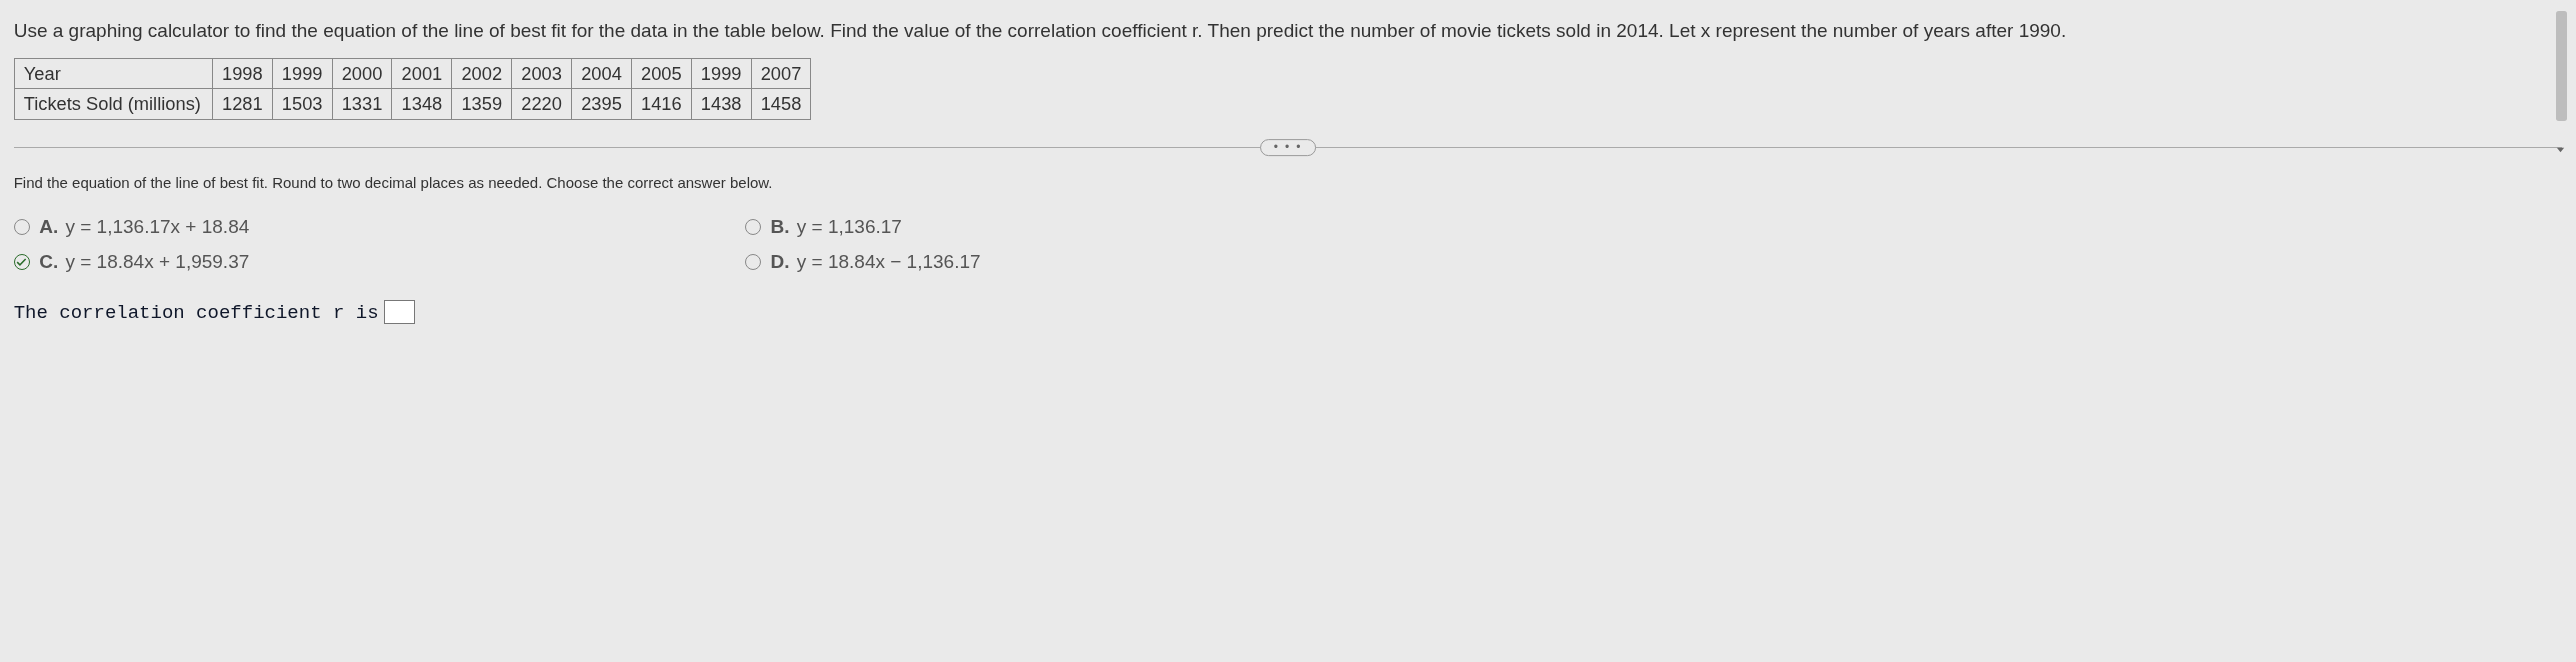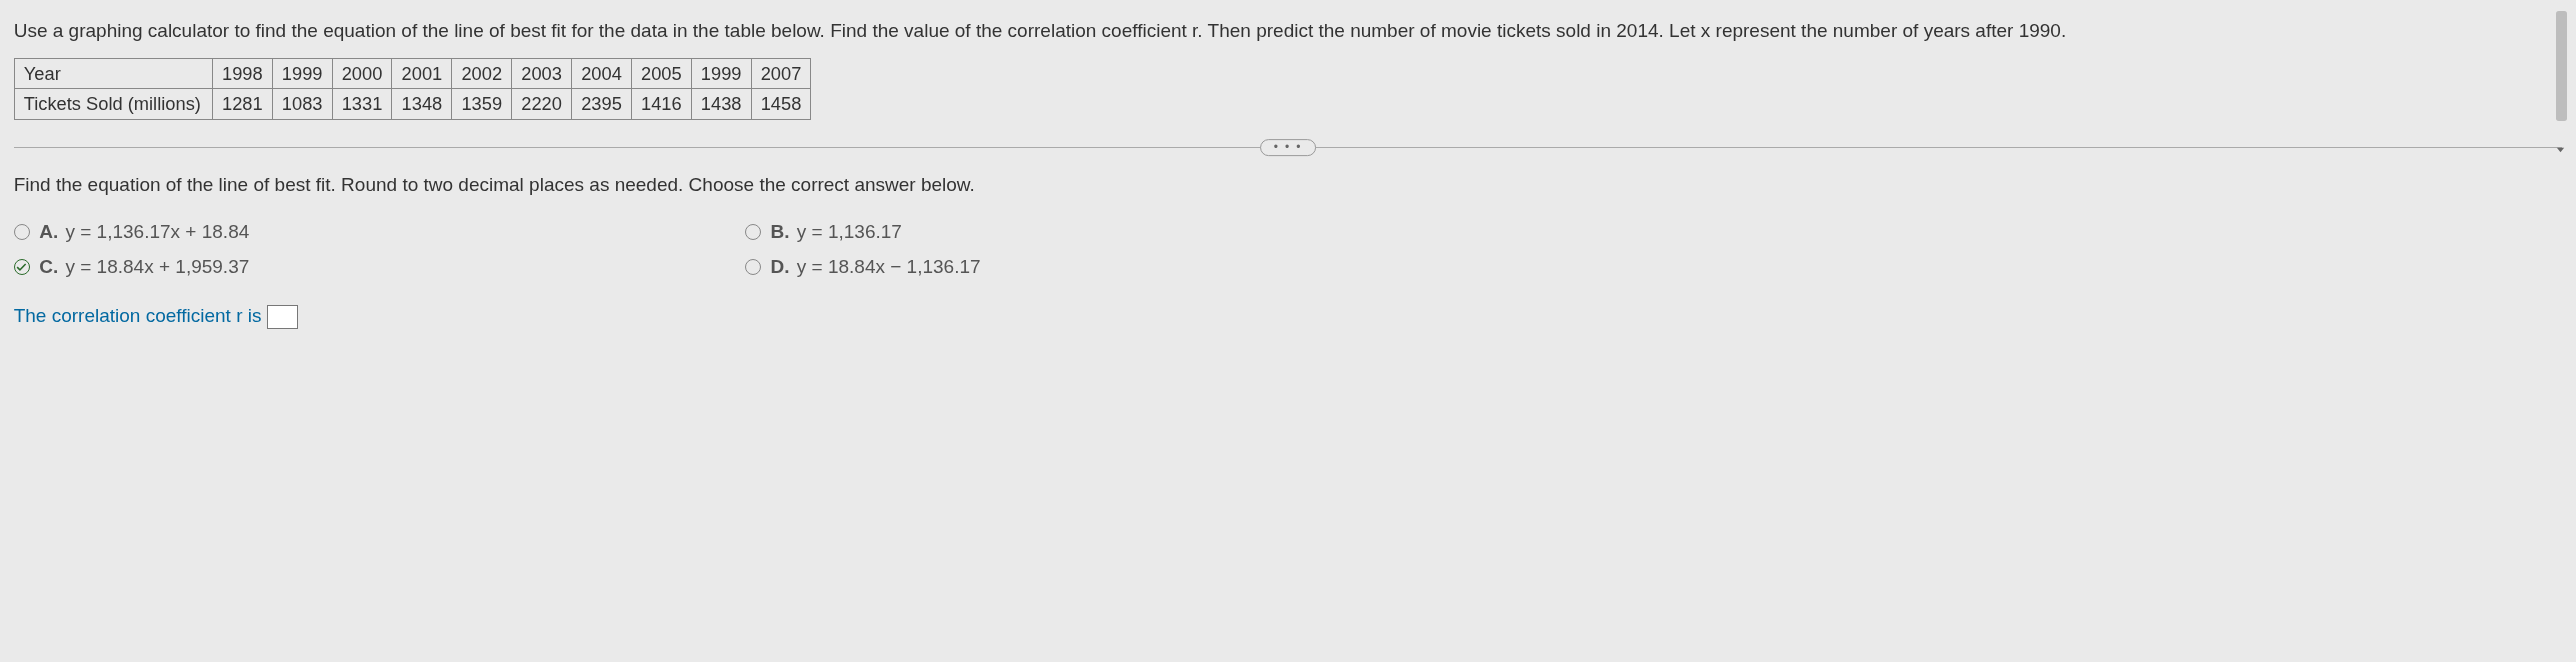--- a/index.html
+++ b/index.html
@@ -62,21 +62,21 @@
       background: #eaeaea;
       border: 0.9px solid #999;
       border-radius: 11px;
       padding: 0.9px 12.8px;
       font-size: 12px;
       color: #666;
       letter-spacing: 1.8px;
       cursor: pointer;
     }
     .instruction {
-      font-size: 19px;
+      font-size: 15px;
       color: #333;
       margin-bottom: 25.6px;
     }
     .options-grid {
       display: grid;
       grid-template-columns: 713px 713px;
       row-gap: 12.8px;
       column-gap: 18.3px;
       margin-bottom: 27.4px;
     }
@@ -109,24 +109,25 @@
       display: none;
       width: 12.8px;
       height: 12.8px;
     }
     .option-label {
       font-weight: bold;
       margin-right: 7.3px;
     }
     .corr-line {
       font-size: 19px;
-      color: #0369a1;
+      color: #0f172a;
       display: flex;
-      align-items: flex-start;
+      align-items: flex-end;
       gap: 5.5px;
+      font-family: Liberation Mono, monospace;
     }
     .input-box {
       width: 31px;
       height: 24px;
       border: 0.9px solid #777;
       background: #fff;
       display: inline-block;
     }
     .scrollbar {
       position: absolute;
@@ -177,21 +178,21 @@
       <td>2002</td>
       <td>2003</td>
       <td>2004</td>
       <td>2005</td>
       <td>1999</td>
       <td>2007</td>
     </tr>
     <tr>
       <td class="row-label">Tickets Sold (millions)</td>
       <td>1281</td>
-      <td>1083</td>
+      <td>1503</td>
       <td>1331</td>
       <td>1348</td>
       <td>1359</td>
       <td>2220</td>
       <td>2395</td>
       <td>1416</td>
       <td>1438</td>
       <td>1458</td>
     </tr>
   </tbody>

